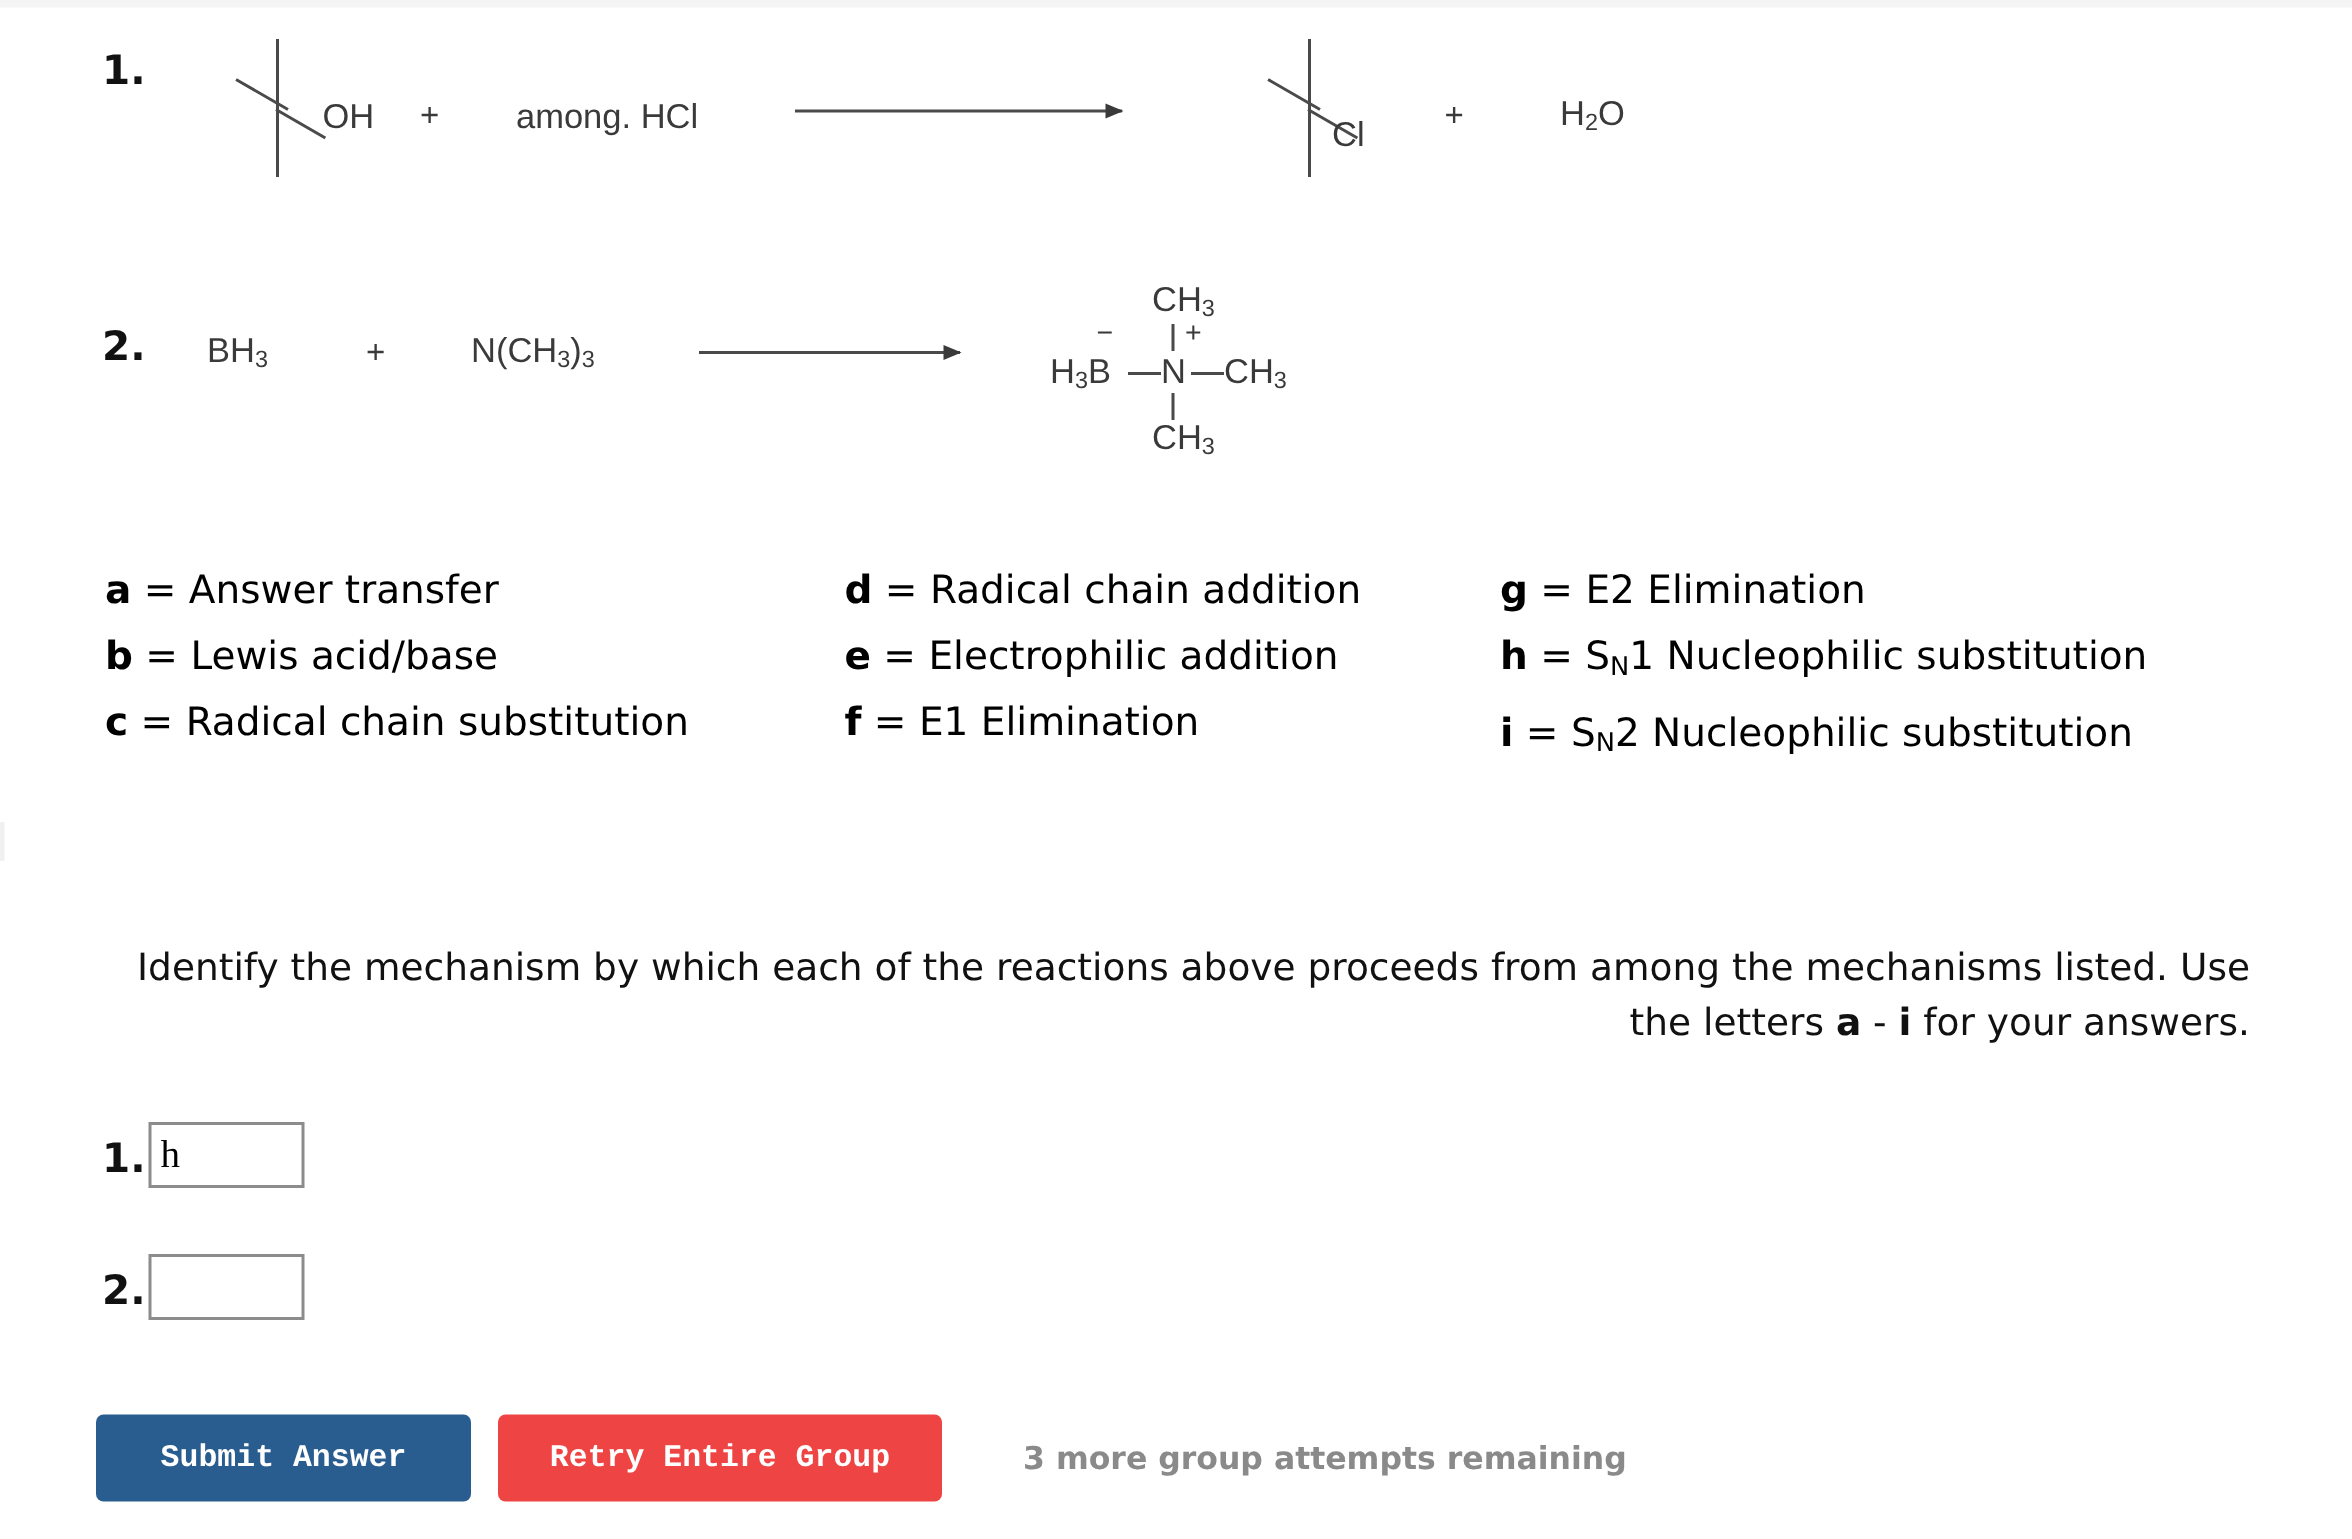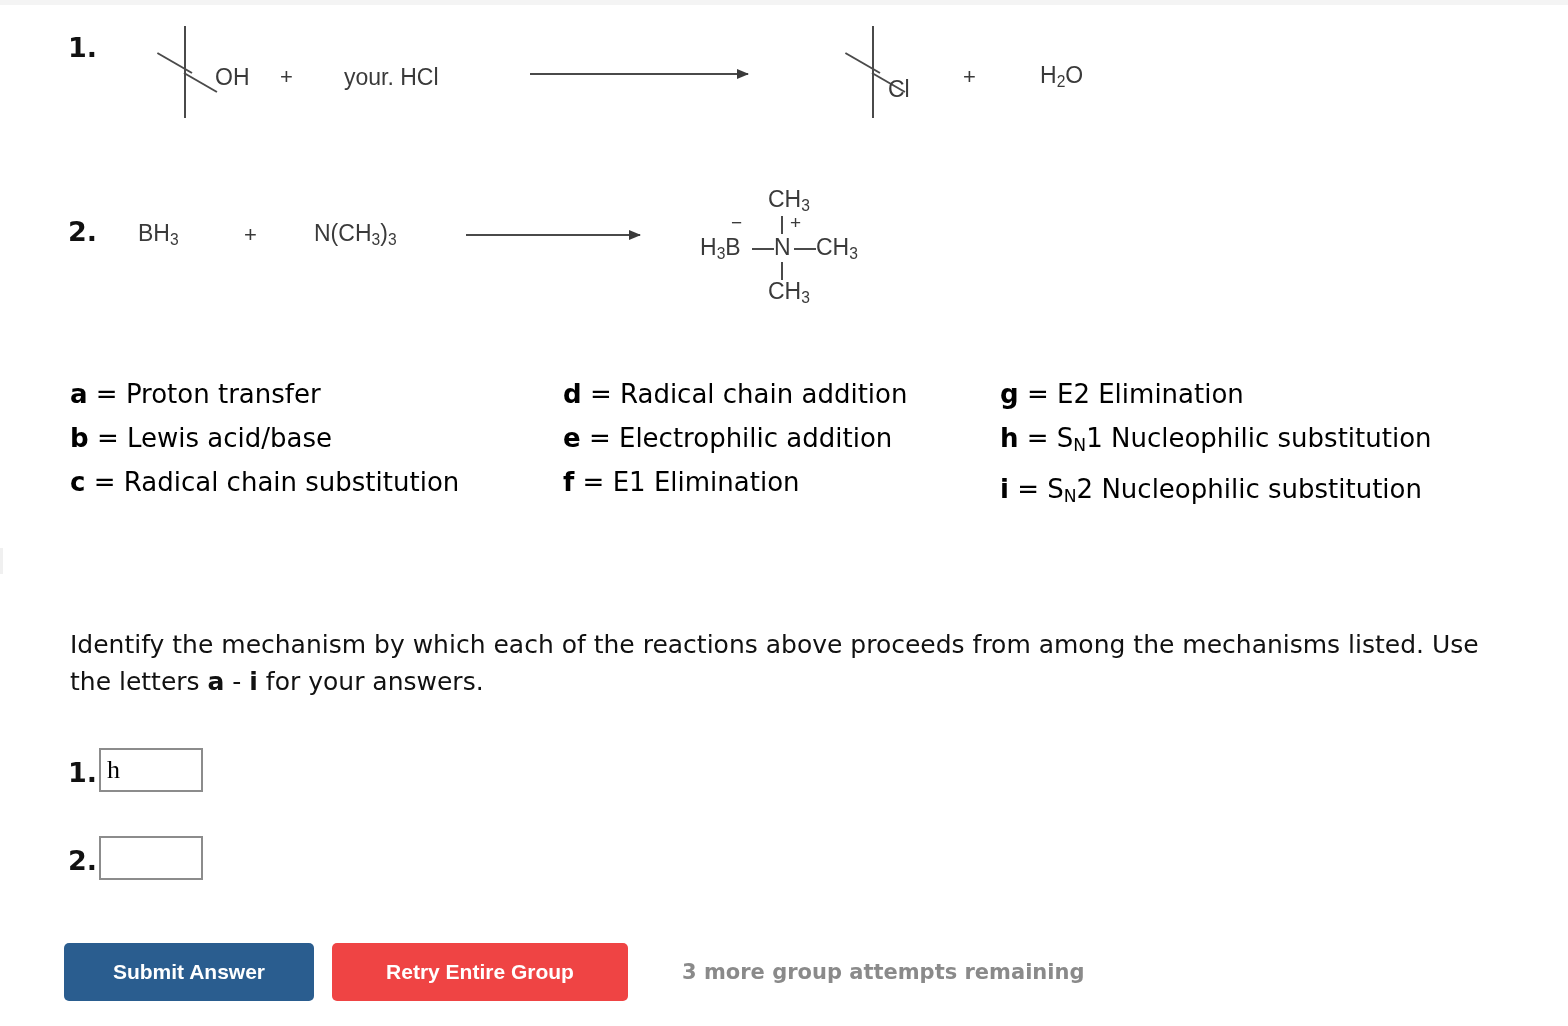--- a/index.html
+++ b/index.html
@@ -129,20 +129,21 @@
 
   
   #instructions {
     position: absolute;
     left: 70px; top: 626px;
     width: 1430px;
     font-size: 25px;
     line-height: 37px;
     color: #111;
     font-family: "DejaVu Sans", sans-serif;
+    text-align: right;
   }
   #instructions b { font-weight: bold; }
 
   
   .answer-row { position: absolute; left: 68px; }
   #answer-row-1 { top: 748px; }
   #answer-row-2 { top: 836px; }
   .answer-label {
     position: absolute;
     left: 0; top: 9px;
@@ -173,21 +174,21 @@
     width: 1568px;
     height: 62px;
   }
   .btn {
     position: absolute;
     top: 0;
     height: 58px;
     border: none;
     border-radius: 5px;
     color: #ffffff;
-    font-family: Liberation Sans, sans-serif;
+    font-family: Liberation Mono, monospace;
     font-weight: bold;
     font-size: 21px;
     cursor: pointer;
     white-space: nowrap;
   }
   #submit-answer-button {
     left: 64px;
     width: 250px;
     background: #2a5d8f;
   }
@@ -222,21 +223,21 @@
     <div class="bond v" style="left:44px; top:46px; height:46px;"></div>
     <div class="bond" style="left:12px; top:46px; width:40px; height:2px;
                 transform-origin: right center; transform: rotate(30deg);"></div>
     <div class="bond" style="left:44px; top:46px; width:38px; height:2px;
                 transform-origin: left center; transform: rotate(30deg);"></div>
   </div>
   <span class="chem-label" style="left:215px; top:56px;">OH</span>
 
   <span class="plus-sign" style="left:280px; top:56px;">+</span>
 
-  <span class="chem-label" style="left:344px; top:56px;">your. HCl</span>
+  <span class="chem-label" style="left:344px; top:56px;">among. HCl</span>
 
   <div class="rxn-arrow" style="left:530px; top:60px; width:218px;">
     <div class="shaft"></div>
     <div class="head"></div>
   </div>
 
   <div class="skeleton" style="left:828px; top:18px; width:120px; height:92px;">
     <div class="bond v" style="left:44px; top:0px; height:46px;"></div>
     <div class="bond v" style="left:44px; top:46px; height:46px;"></div>
     <div class="bond" style="left:12px; top:46px; width:40px; height:2px;
@@ -291,21 +292,21 @@
     <span class="atom" style="left:68px; top:100px;"><span>CH</span><sub>3</sub></span>
   </div>
 </div>
 
 <div id="legend">
 
   <div class="legend-col" id="legend-col-1">
     <div class="legend-row">
       <span class="key">a</span>
       <span>=</span>
-      <span>Proton transfer</span>
+      <span>Answer transfer</span>
     </div>
     <div class="legend-row">
       <span class="key">b</span>
       <span>=</span>
       <span>Lewis acid/base</span>
     </div>
     <div class="legend-row">
       <span class="key">c</span>
       <span>=</span>
       <span>Radical chain substitution</span>

